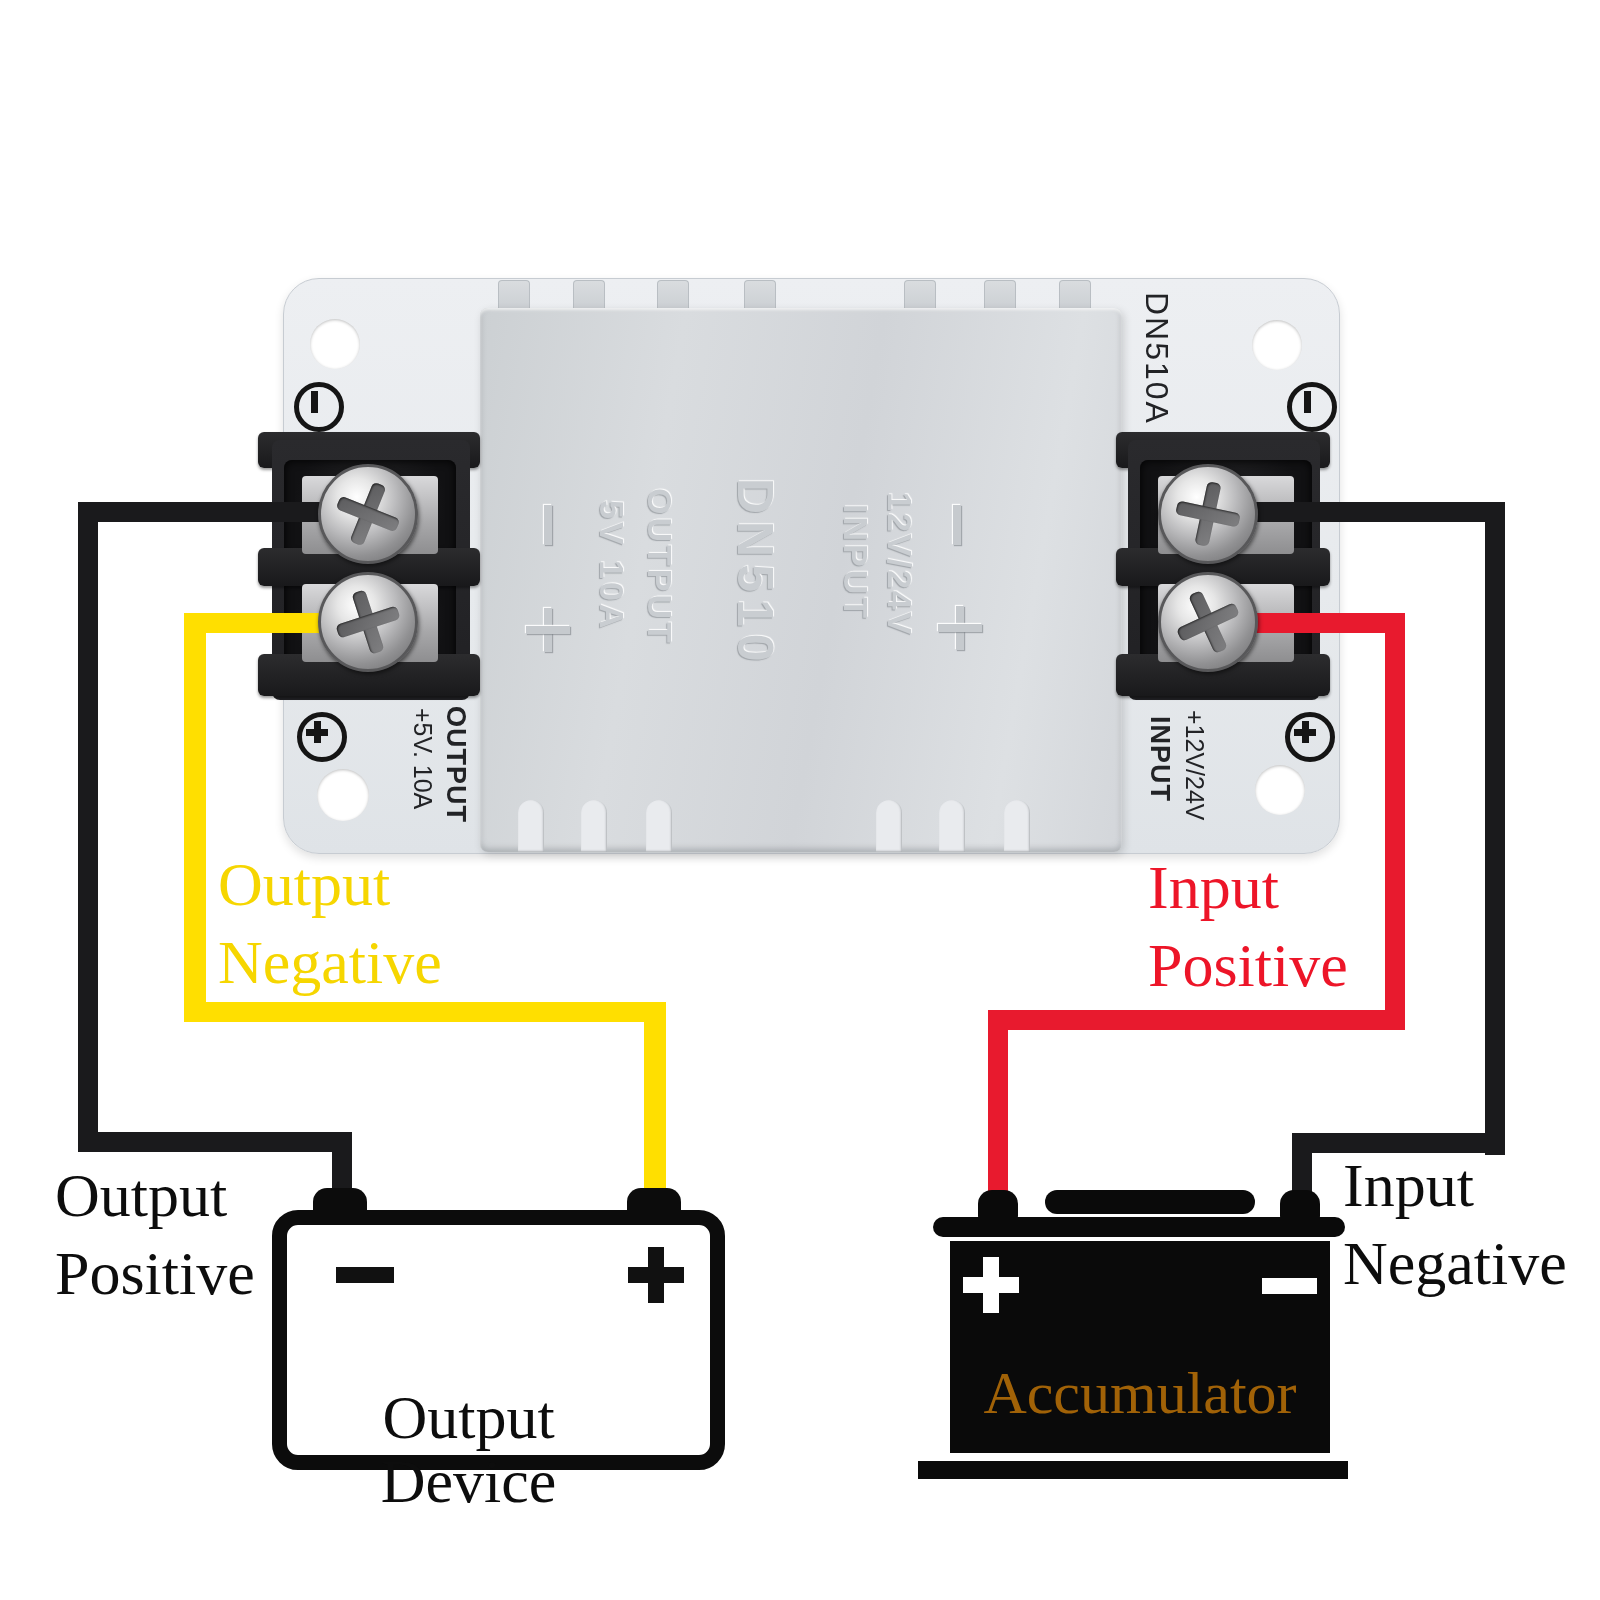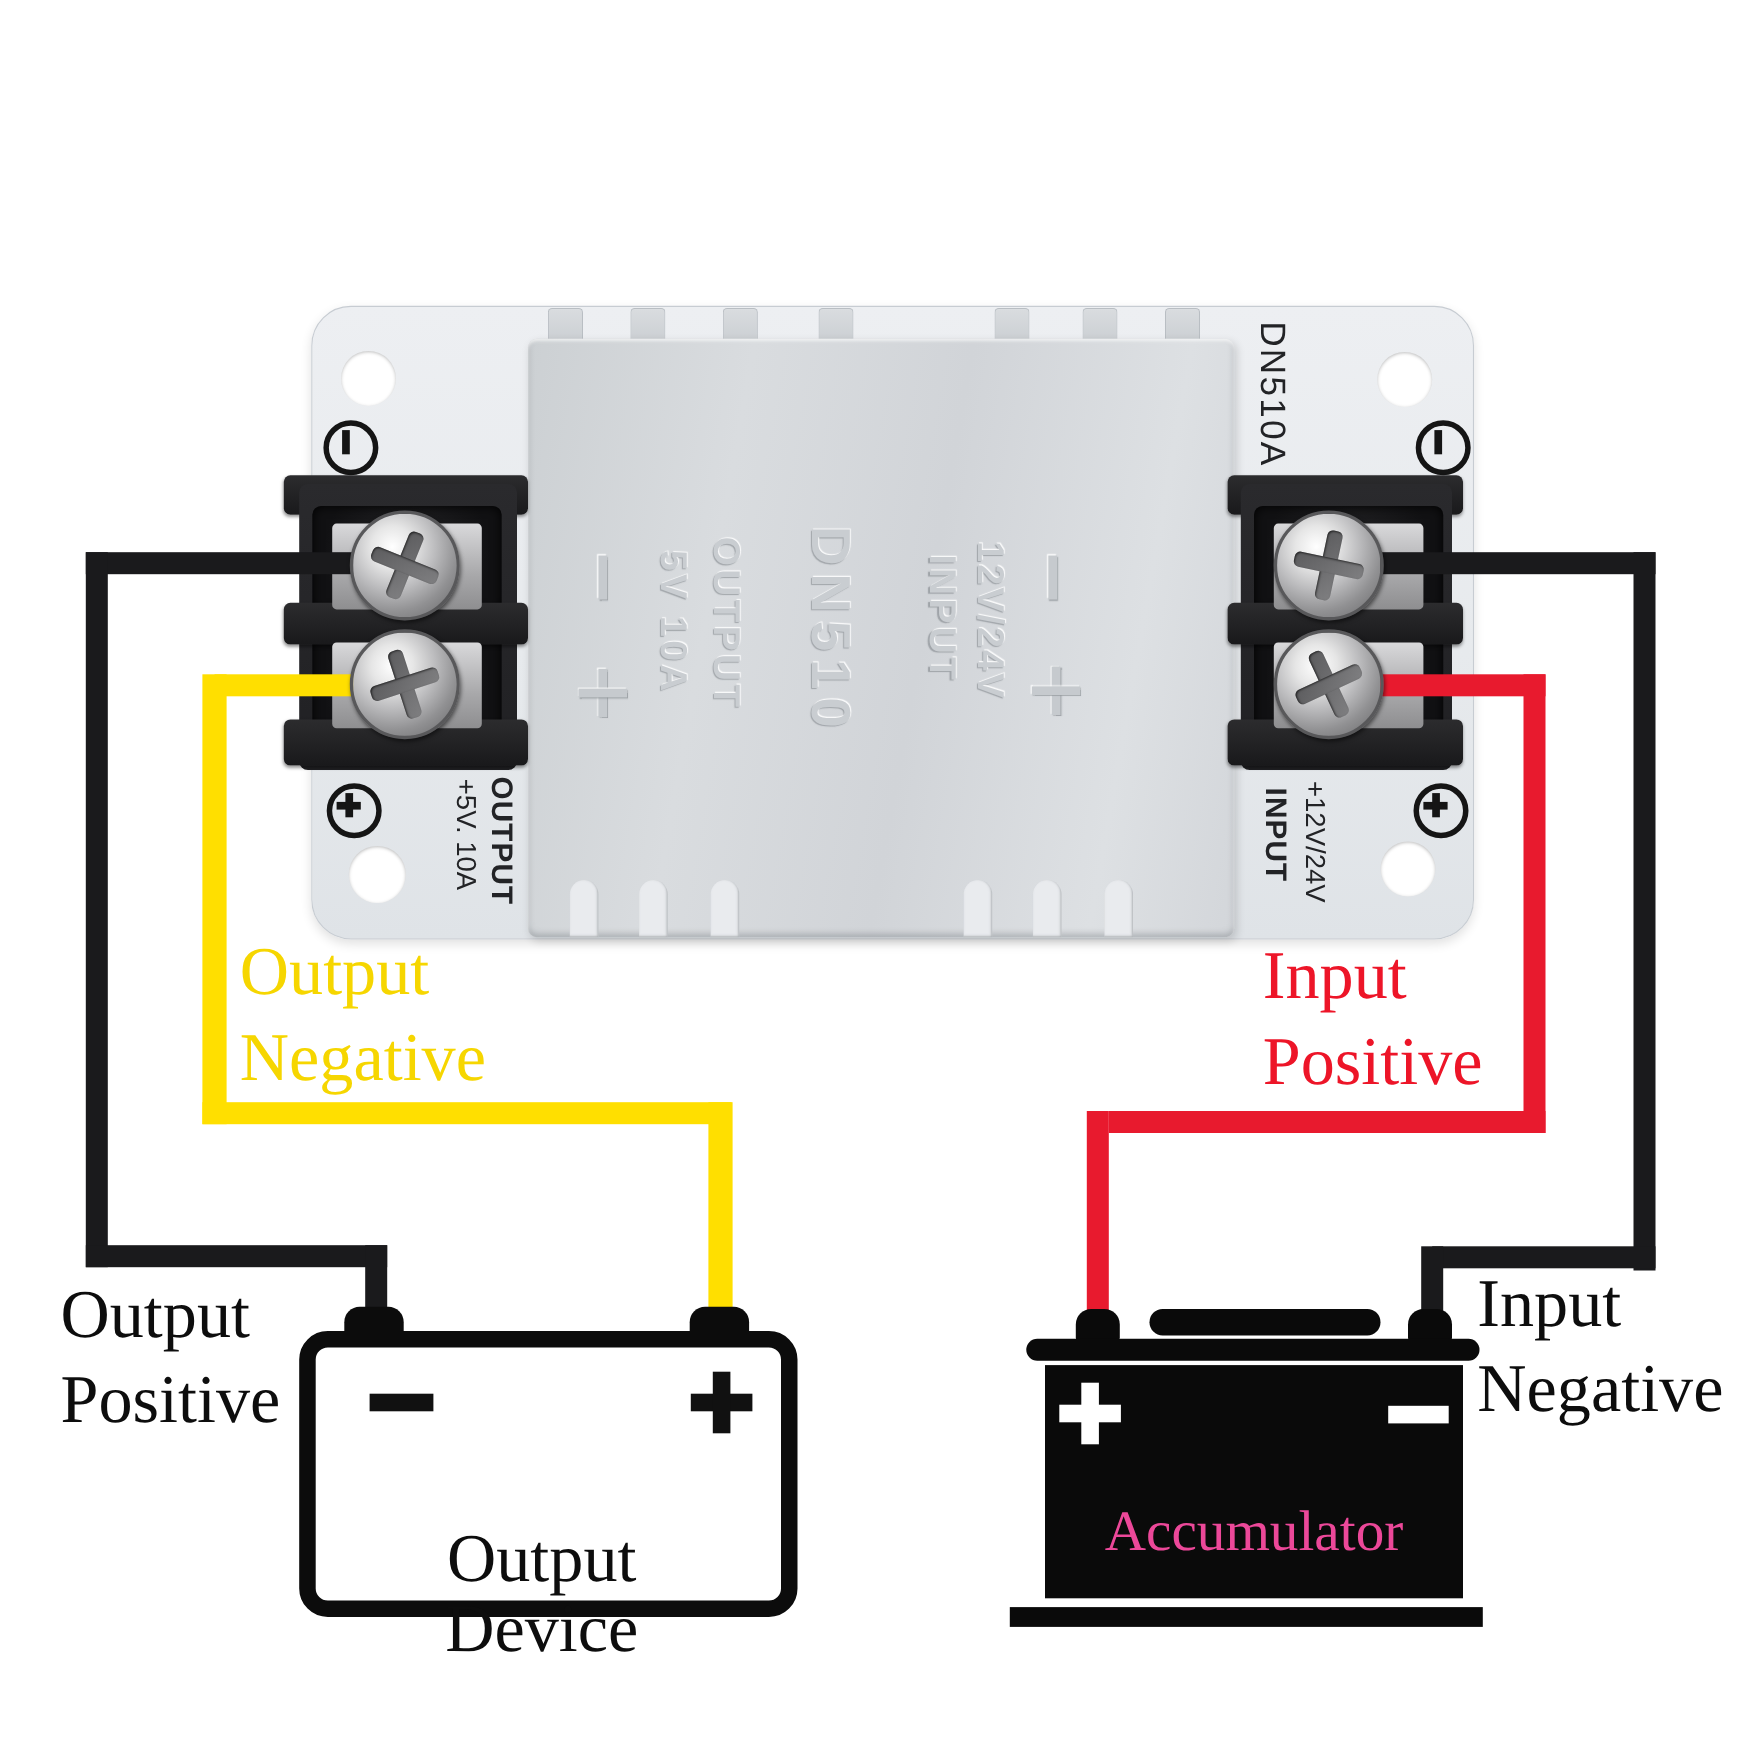--- a/index.html
+++ b/index.html
@@ -56,21 +56,21 @@
   .bar{background:#111;}
   .wbar{background:#ffffff;}
   .blk{background:#0a0a0a;}
 
   
   .lbl{font-size:62px;line-height:78px;}
   .lbl.yellow{color:#f6d600;}
   .lbl.red{color:#ed1528;}
   .lbl.black{color:#0d0d0d;}
   .boxlabel{font-size:62px;line-height:64px;text-align:center;color:#0d0d0d;}
-  .acclabel{font-size:52px;line-height:62px;text-align:center;color:#ec4899;}
+  .acclabel{font-size:60px;line-height:62px;text-align:center;color:#a16207;}
 </style>
 </head>
 <body>
 
 <div class="canvas">
 
   <div class="abs pcb"></div>
 
   <div class="abs tab" style="left:498px;top:280px;"></div>
   <div class="abs tab" style="left:573px;top:280px;"></div>
@@ -184,21 +184,21 @@
   </div>
 
   <div class="abs cap" style="left:313px;top:1188px;width:54px;height:30px;"></div>
   <div class="abs cap" style="left:627px;top:1188px;width:54px;height:30px;"></div>
   <div class="abs devbox" style="left:272px;top:1210px;width:423px;height:230px;"></div>
   <div class="abs bar" style="left:336px;top:1267px;width:58px;height:16px;"></div>
   <div class="abs" style="left:628px;top:1247px;width:56px;height:56px;">
     <div class="bar abs" style="left:0;top:20px;width:56px;height:16px;"></div>
     <div class="bar abs" style="left:20px;top:0;width:16px;height:56px;"></div>
   </div>
-  <div class="abs boxlabel" style="left:287px;top:1385px;width:363px;margin-left:24px;">Output Device</div>
+  <div class="abs boxlabel" style="left:287px;top:1385px;width:363px;">Output Device</div>
 
   <div class="abs blk" style="left:978px;top:1190px;width:40px;height:30px;border-radius:14px 14px 4px 4px;"></div>
   <div class="abs blk" style="left:1280px;top:1190px;width:40px;height:30px;border-radius:14px 14px 4px 4px;"></div>
   <div class="abs blk" style="left:1045px;top:1190px;width:210px;height:24px;border-radius:12px;"></div>
   <div class="abs blk" style="left:933px;top:1217px;width:412px;height:20px;border-radius:10px;"></div>
   <div class="abs blk" style="left:950px;top:1241px;width:380px;height:212px;"></div>
   <div class="abs" style="left:963px;top:1257px;width:56px;height:56px;">
     <div class="wbar abs" style="left:0;top:20px;width:56px;height:16px;"></div>
     <div class="wbar abs" style="left:20px;top:0;width:16px;height:56px;"></div>
   </div>

